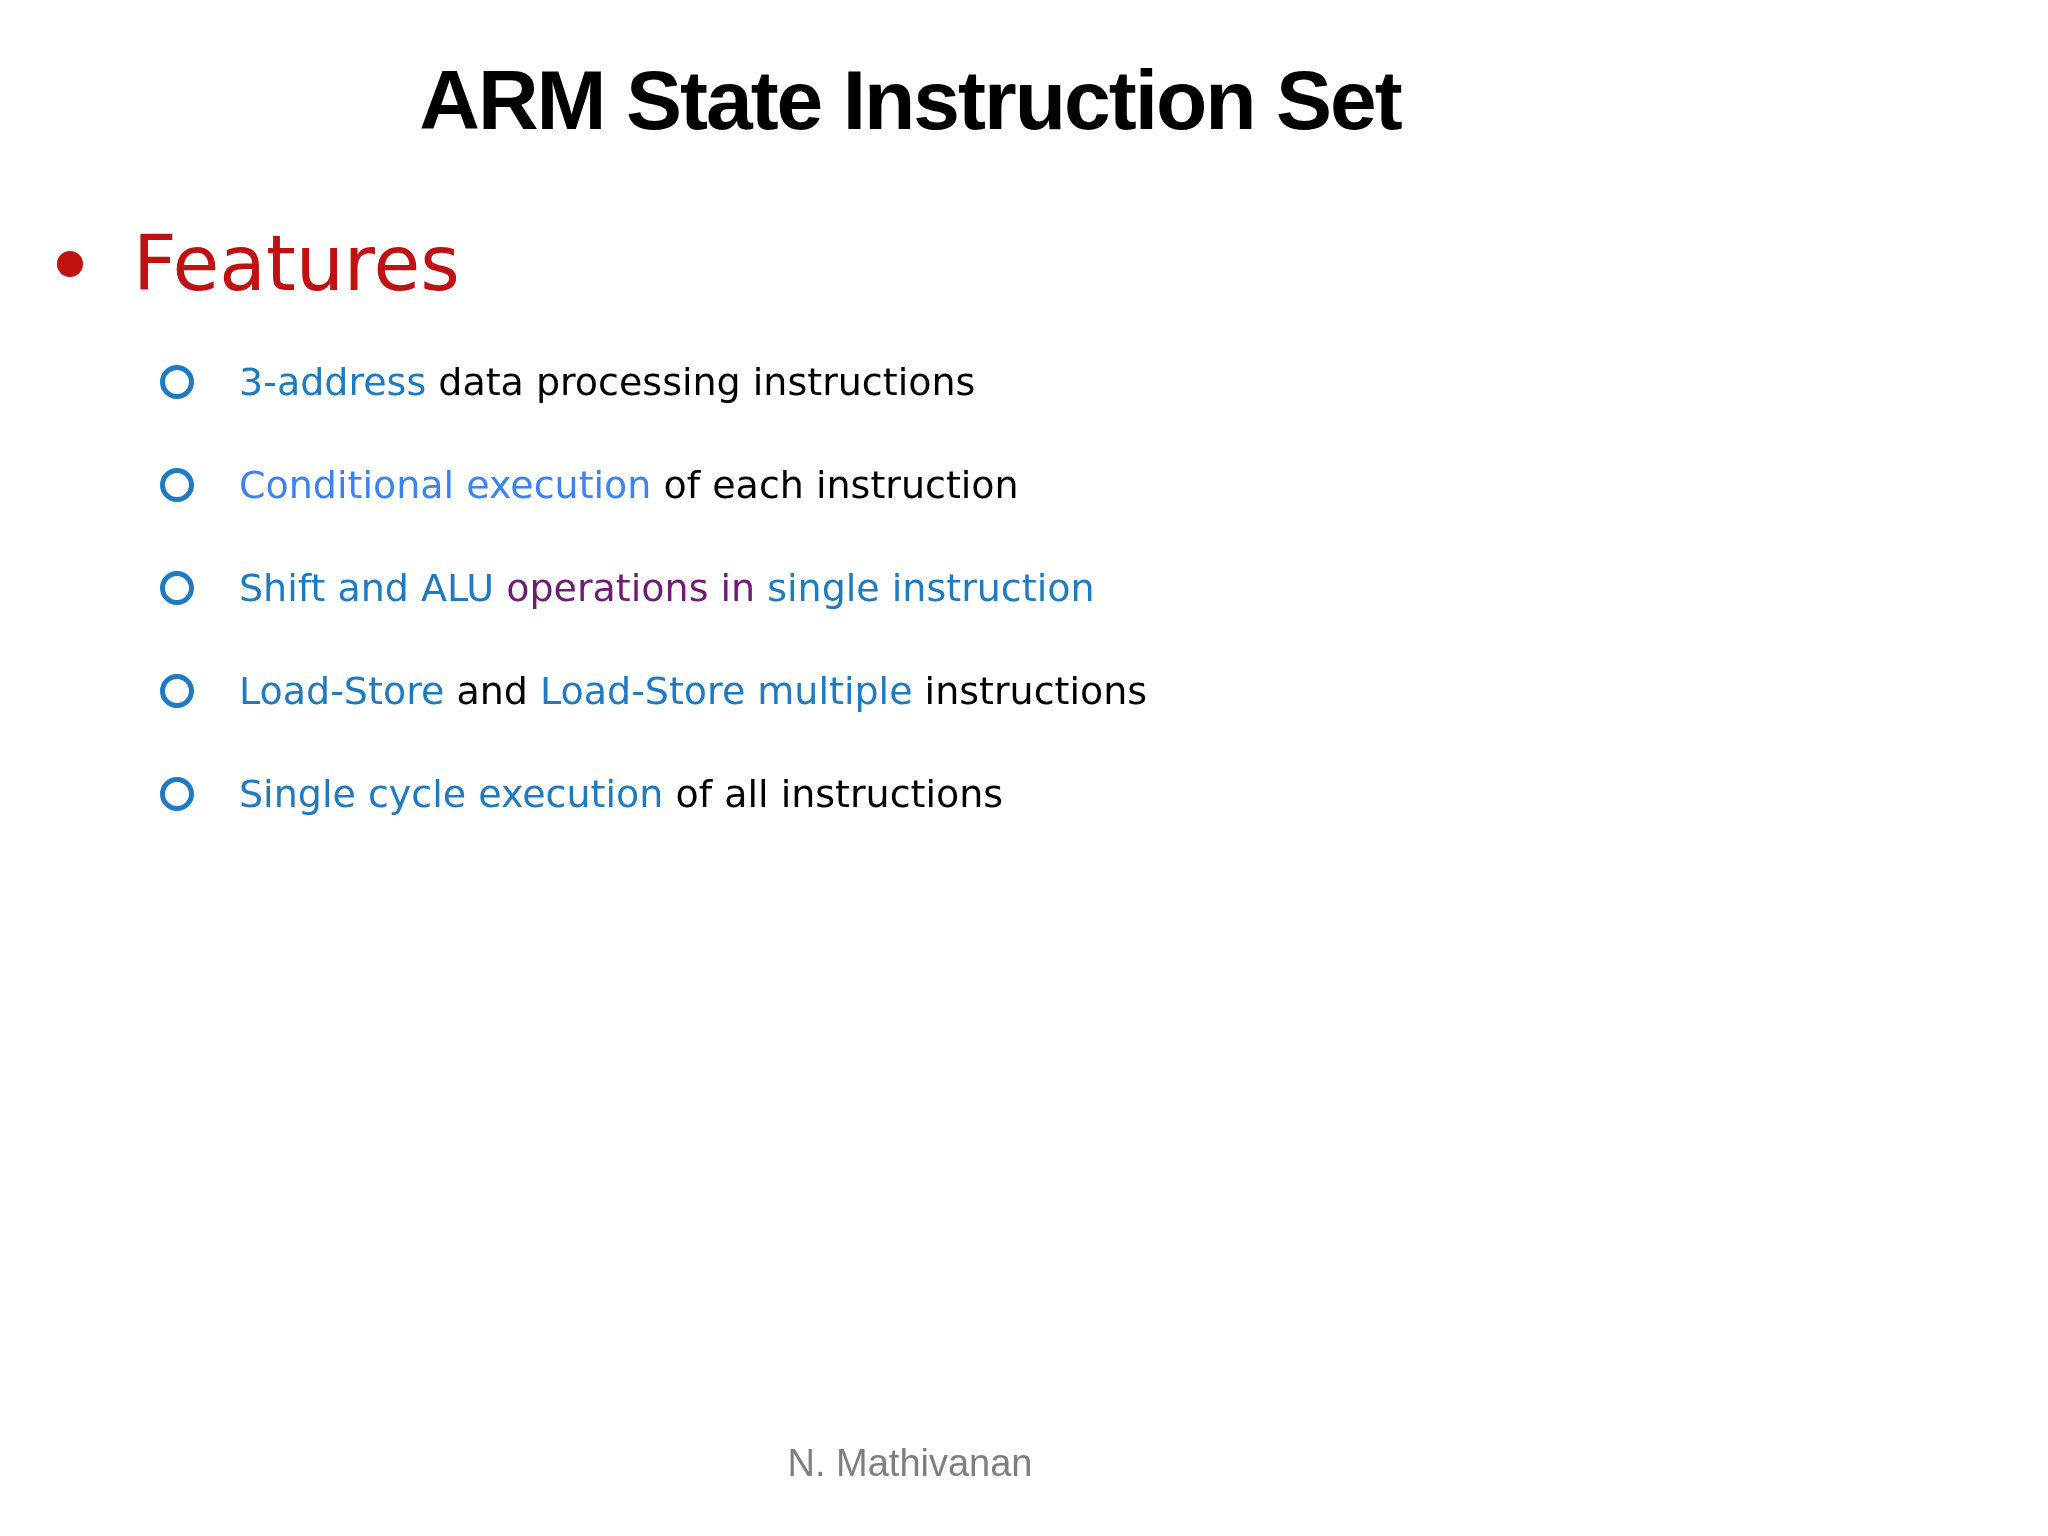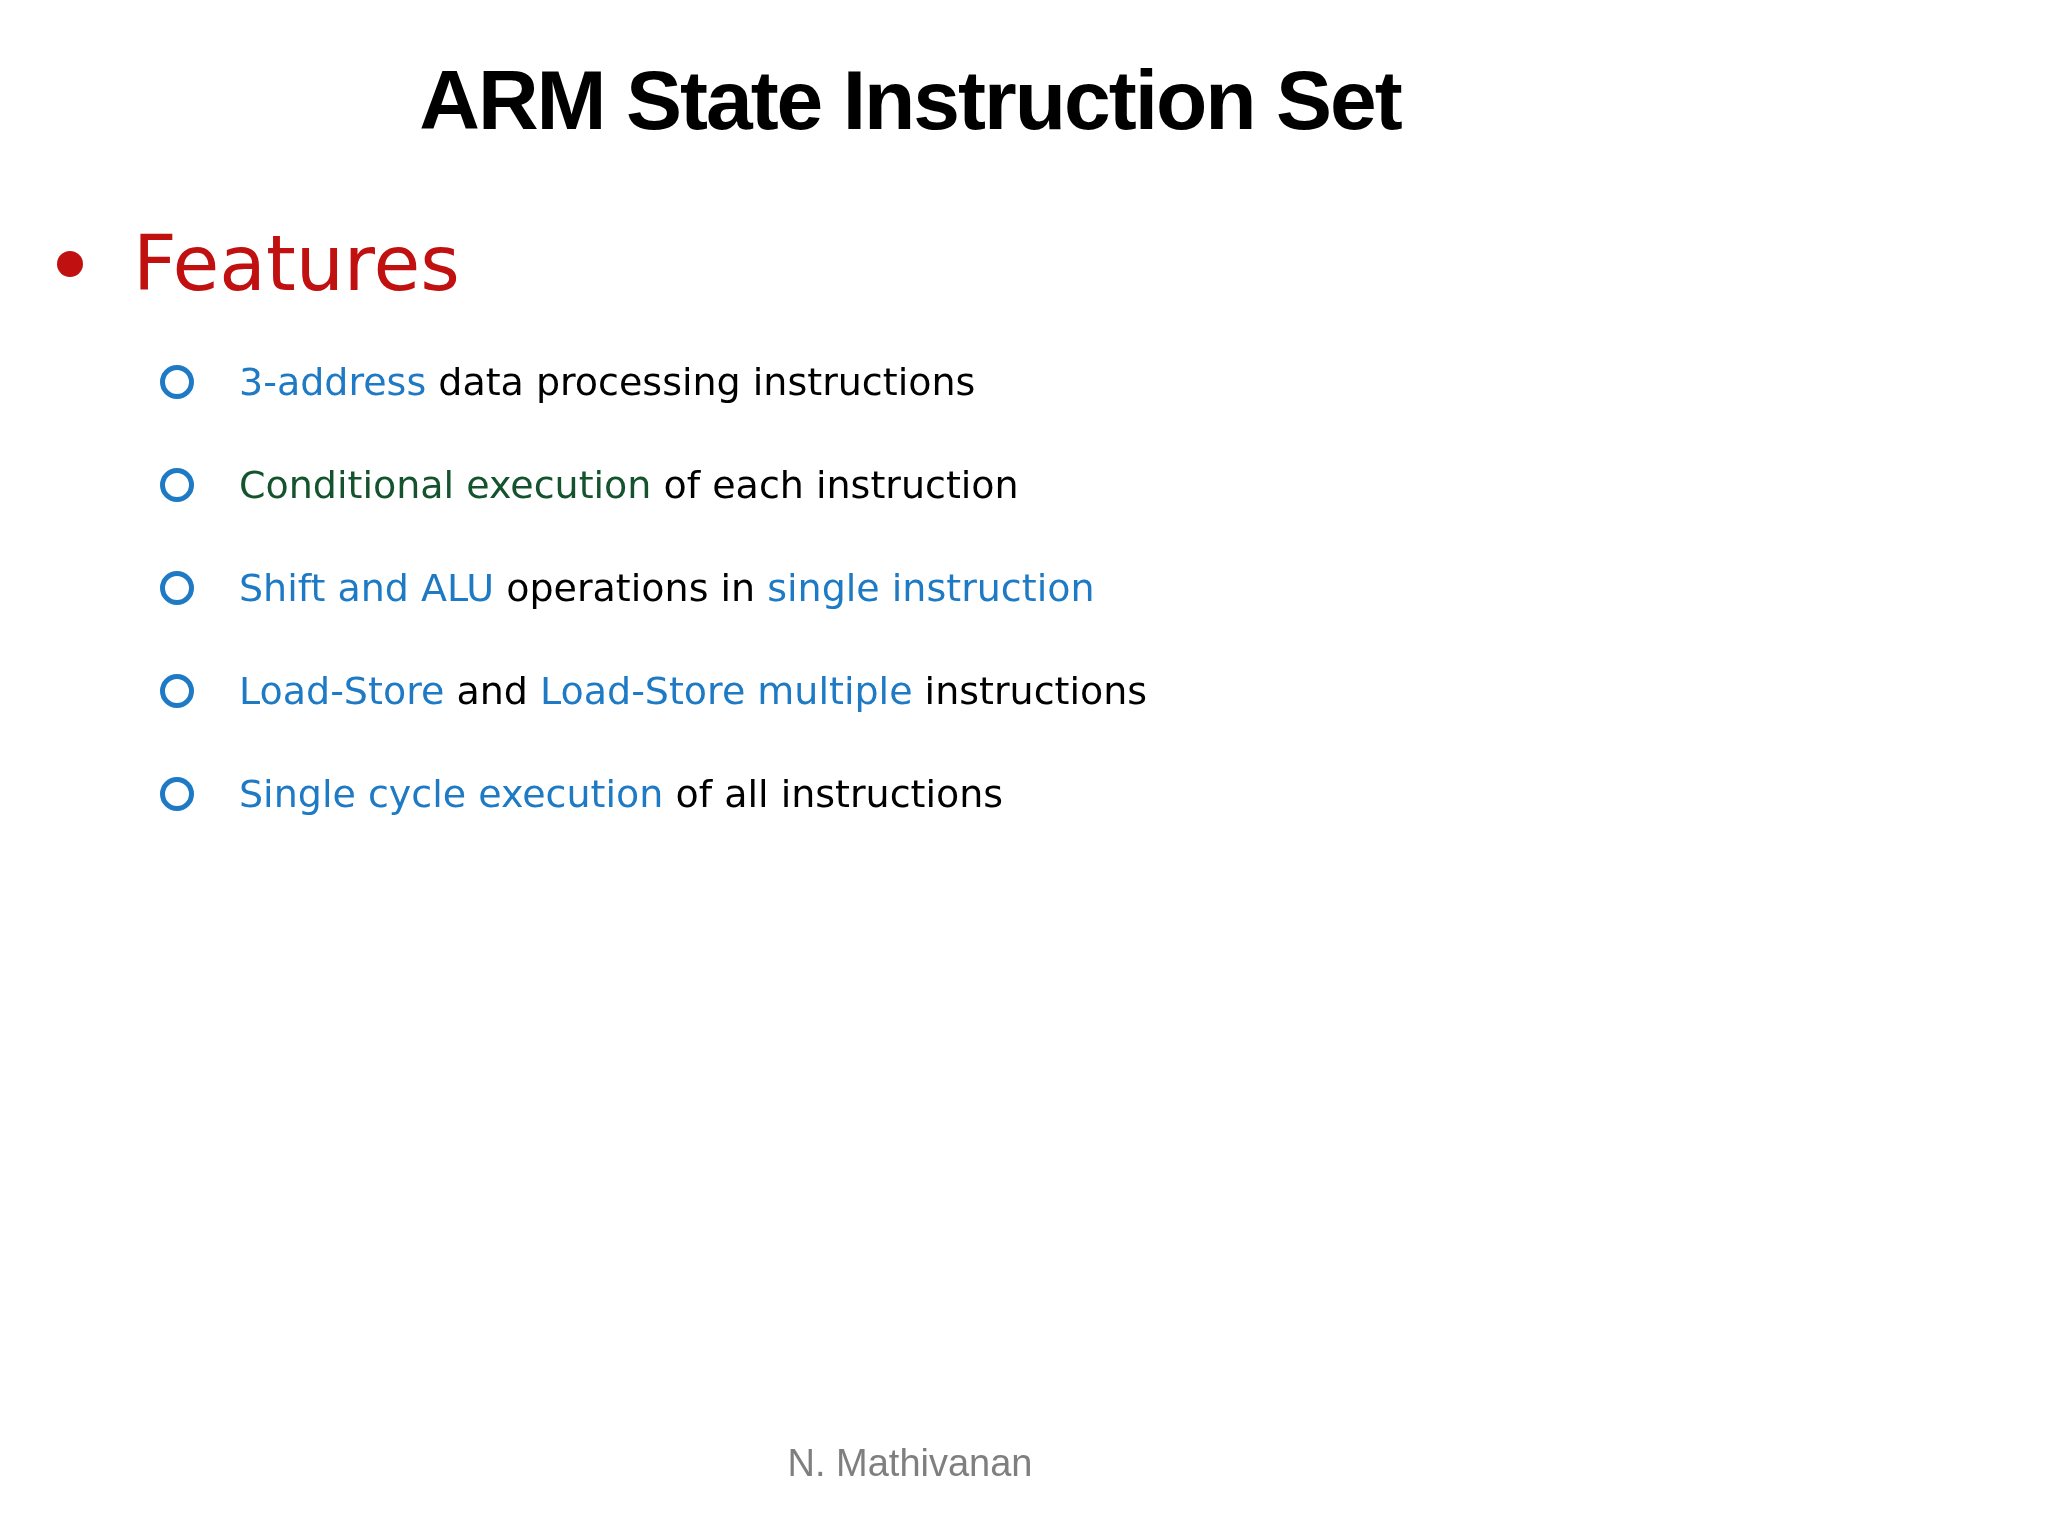--- a/index.html
+++ b/index.html
@@ -90,21 +90,21 @@
 
   <h1 class="title">ARM State Instruction Set</h1>
 
   <div class="features-row">
     <span class="features-dot" style="background: rgb(192, 16, 16);"></span>
     <span class="features-label" style="color: rgb(192, 16, 16);">Features</span>
   </div>
 
   <ul class="bullets" id="bullet-list">
       <li class="bullet-line"><span class="circle-marker" style="border-color: rgb(30, 122, 196);"></span><span class="bullet-text"><span style="color: rgb(30, 122, 196);">3-address</span><span style="color: rgb(0, 0, 0);"> data processing instructions</span></span></li>
-      <li class="bullet-line"><span class="circle-marker" style="border-color: rgb(30, 122, 196);"></span><span class="bullet-text"><span style="color: #14532d;">Conditional execution</span><span style="color: rgb(0, 0, 0);"> of each instruction</span></span></li>
-      <li class="bullet-line"><span class="circle-marker" style="border-color: rgb(30, 122, 196);"></span><span class="bullet-text"><span style="color: rgb(30, 122, 196);">Shift and ALU</span><span style="color: #000000;"> operations in </span><span style="color: rgb(30, 122, 196);">single instruction</span></span></li>
+      <li class="bullet-line"><span class="circle-marker" style="border-color: rgb(30, 122, 196);"></span><span class="bullet-text"><span style="color: #3b82f6;">Conditional execution</span><span style="color: rgb(0, 0, 0);"> of each instruction</span></span></li>
+      <li class="bullet-line"><span class="circle-marker" style="border-color: rgb(30, 122, 196);"></span><span class="bullet-text"><span style="color: rgb(30, 122, 196);">Shift and ALU</span><span style="color: #701a75;"> operations in </span><span style="color: rgb(30, 122, 196);">single instruction</span></span></li>
       <li class="bullet-line"><span class="circle-marker" style="border-color: rgb(30, 122, 196);"></span><span class="bullet-text"><span style="color: rgb(30, 122, 196);">Load-Store</span><span style="color: rgb(0, 0, 0);"> and </span><span style="color: rgb(30, 122, 196);">Load-Store multiple</span><span style="color: rgb(0, 0, 0);"> instructions</span></span></li>
       <li class="bullet-line"><span class="circle-marker" style="border-color: rgb(30, 122, 196);"></span><span class="bullet-text"><span style="color: rgb(30, 122, 196);">Single cycle execution</span><span style="color: rgb(0, 0, 0);"> of all instructions</span></span></li>
     </ul>
 
   <div class="footer" style="color: rgb(127, 127, 127);">N. Mathivanan</div>
 
 </div>
 
 </body></html>

